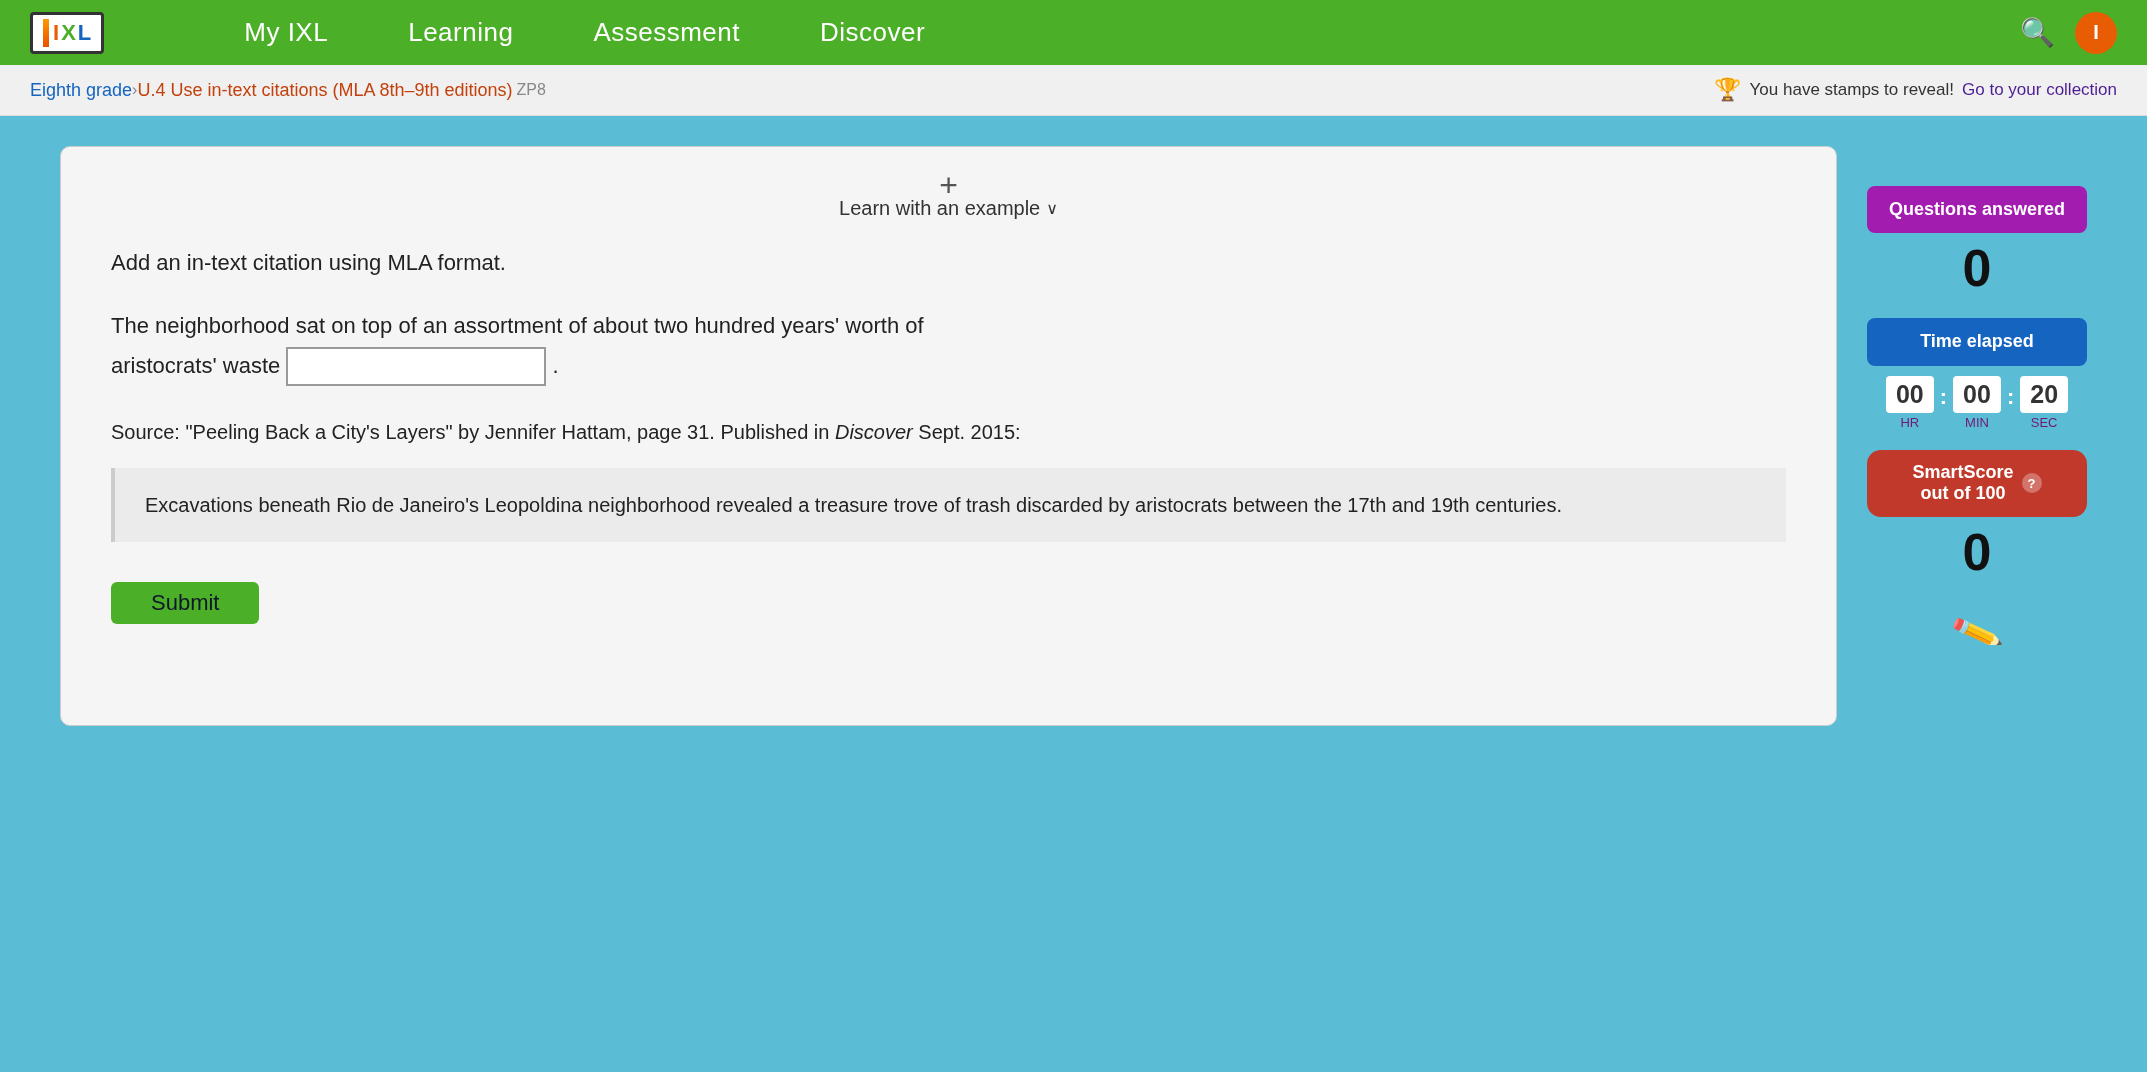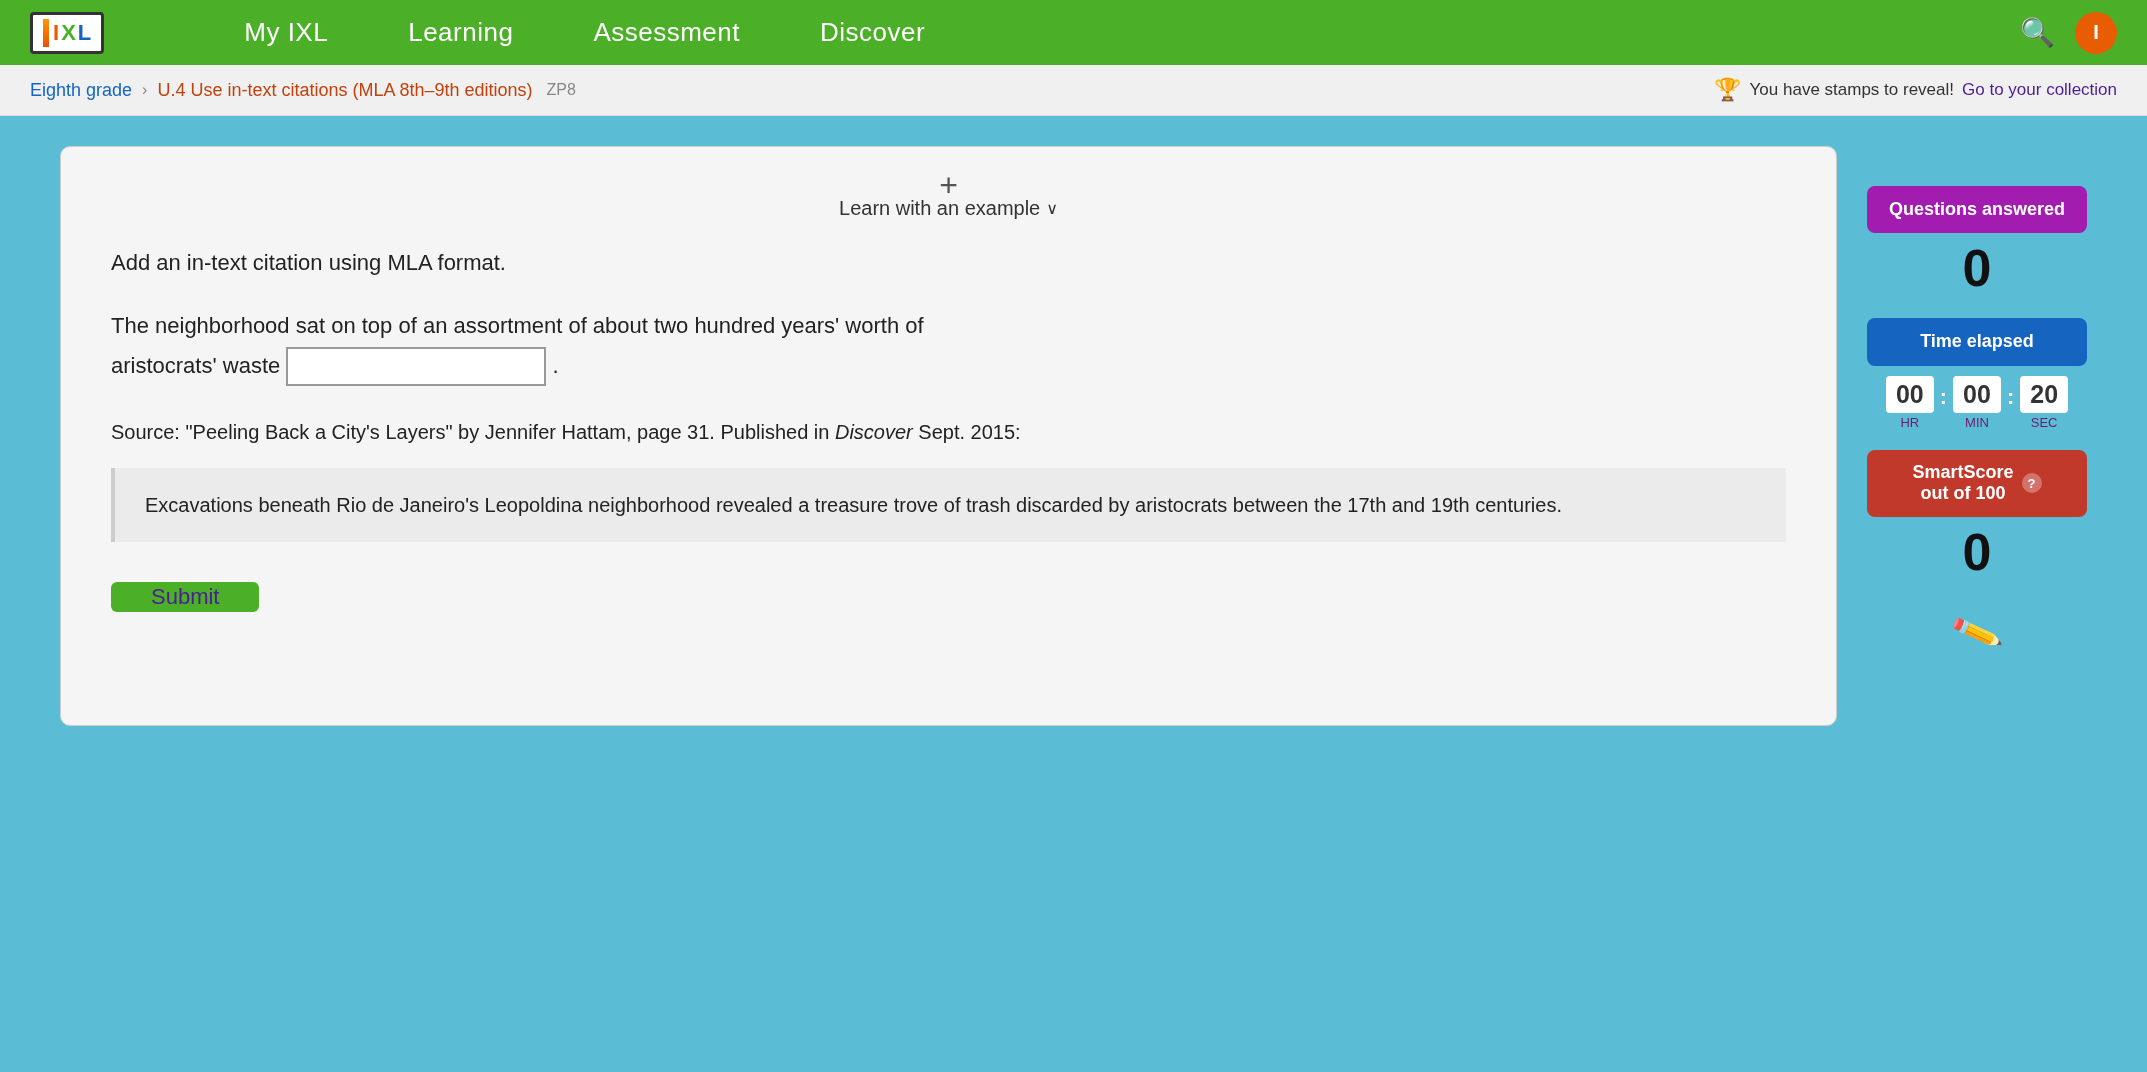--- a/index.html
+++ b/index.html
@@ -73,21 +73,20 @@
       font-size: 20px;
       font-weight: bold;
     }
 
     
     .breadcrumb-bar {
       background-color: #f0f0f0;
       padding: 12px 30px;
       display: flex;
       align-items: center;
-      gap: 10px;
       font-size: 18px;
       color: #333;
       border-bottom: 1px solid #ddd;
     }
     .breadcrumb-link {
       color: #1565c0;
       cursor: pointer;
       text-decoration: none;
     }
     .breadcrumb-sep { color: #888; font-size: 16px; }
@@ -186,23 +185,23 @@
       border-left: 4px solid #ccc;
       padding: 20px 30px;
       font-size: 20px;
       color: #222;
       line-height: 1.7;
       margin-bottom: 40px;
     }
 
     .submit-btn {
       background-color: #4caf28;
-      color: #4c1d95;
+      color: #0f172a;
       border: none;
-      padding: 2px 40px;
+      padding: 8px 40px;
       font-size: 22px;
       border-radius: 6px;
       cursor: pointer;
       font-weight: 500;
     }
 
     
     .sidebar {
       width: 220px;
       display: flex;
@@ -276,21 +275,21 @@
       font-size: 22px;
       font-weight: bold;
       color: #fff;
       align-self: center;
       padding-bottom: 12px;
     }
 
     .smartscore-box {
       background-color: #c0392b;
       color: #fff;
-      border-radius: 8px;
+      border-radius: 14px;
       text-align: center;
       padding: 12px 6px;
       font-size: 18px;
       font-weight: bold;
       display: flex;
       align-items: center;
       justify-content: center;
       gap: 8px;
     }
     .smartscore-label { font-size: 18px; line-height: 1.2; }

